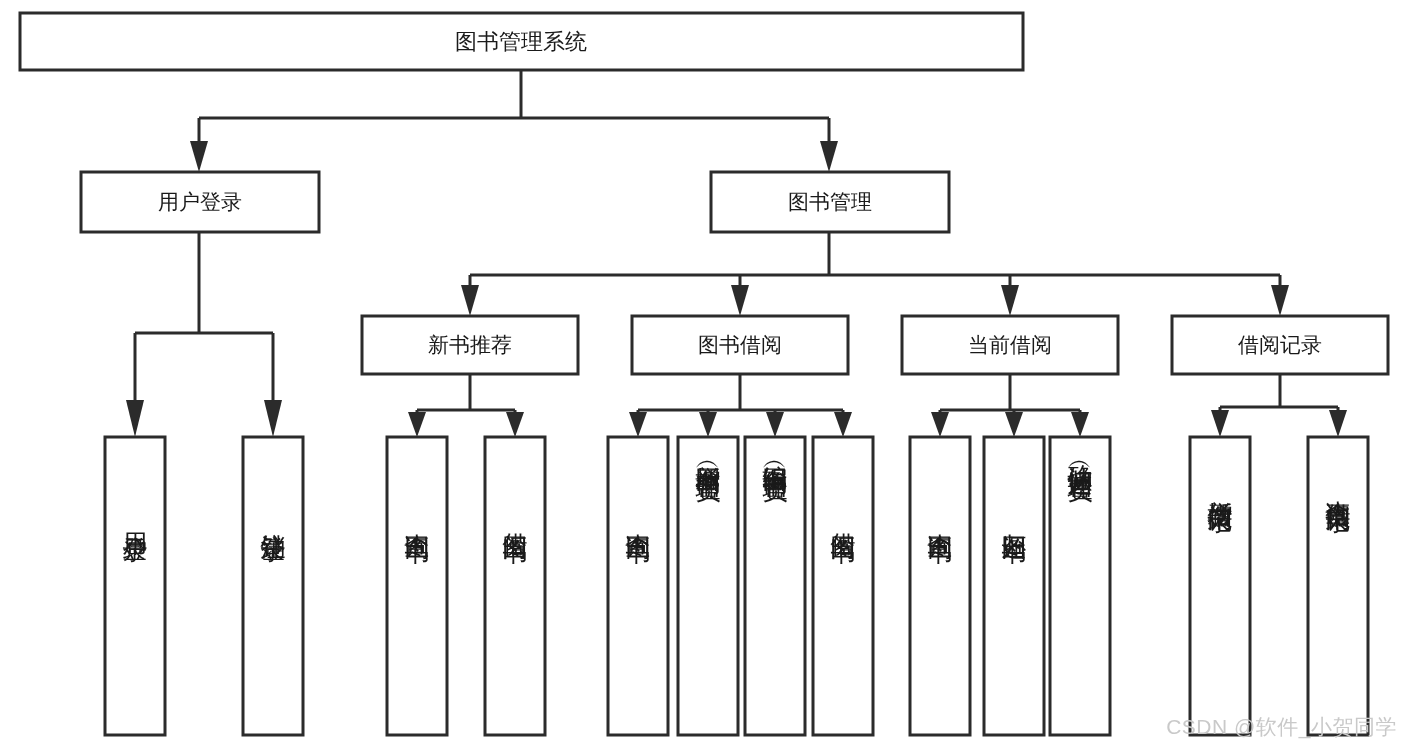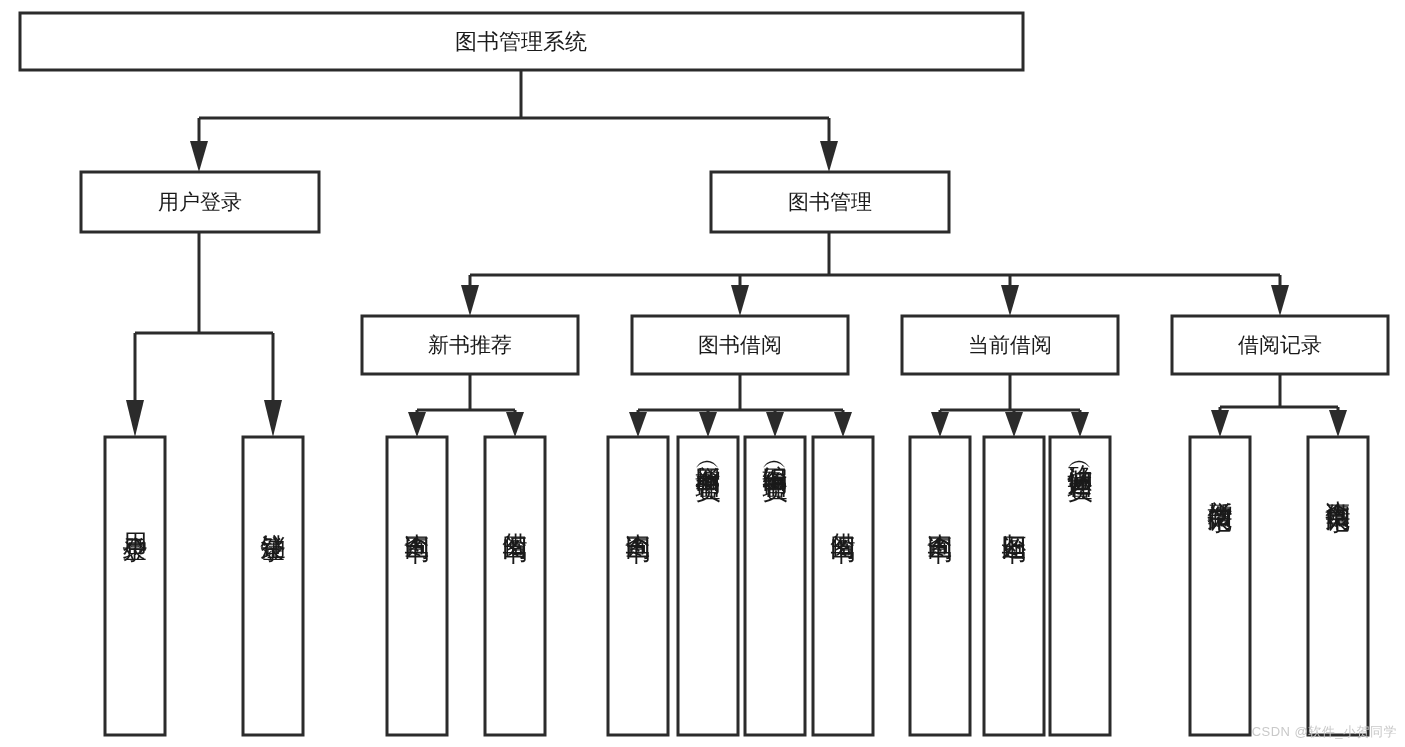--- a/index.html
+++ b/index.html
@@ -59,21 +59,21 @@
     line-height: 1;
     letter-spacing: 2px;
     color: #1a1a1a;
     white-space: nowrap;
   }
   .watermark {
     position: absolute;
     right: 8px;
     bottom: 6px;
     font-family: "Liberation Sans", "DejaVu Sans", sans-serif;
-    font-size: 13px;
+    font-size: 21px;
     color: #c9c9c9;
     white-space: nowrap;
     letter-spacing: 0.5px;
   }
 </style>
 </head>
 <body>
 
 <svg id="diagram" viewBox="0 0 1405 747" xmlns="http://www.w3.org/2000/svg">
 

